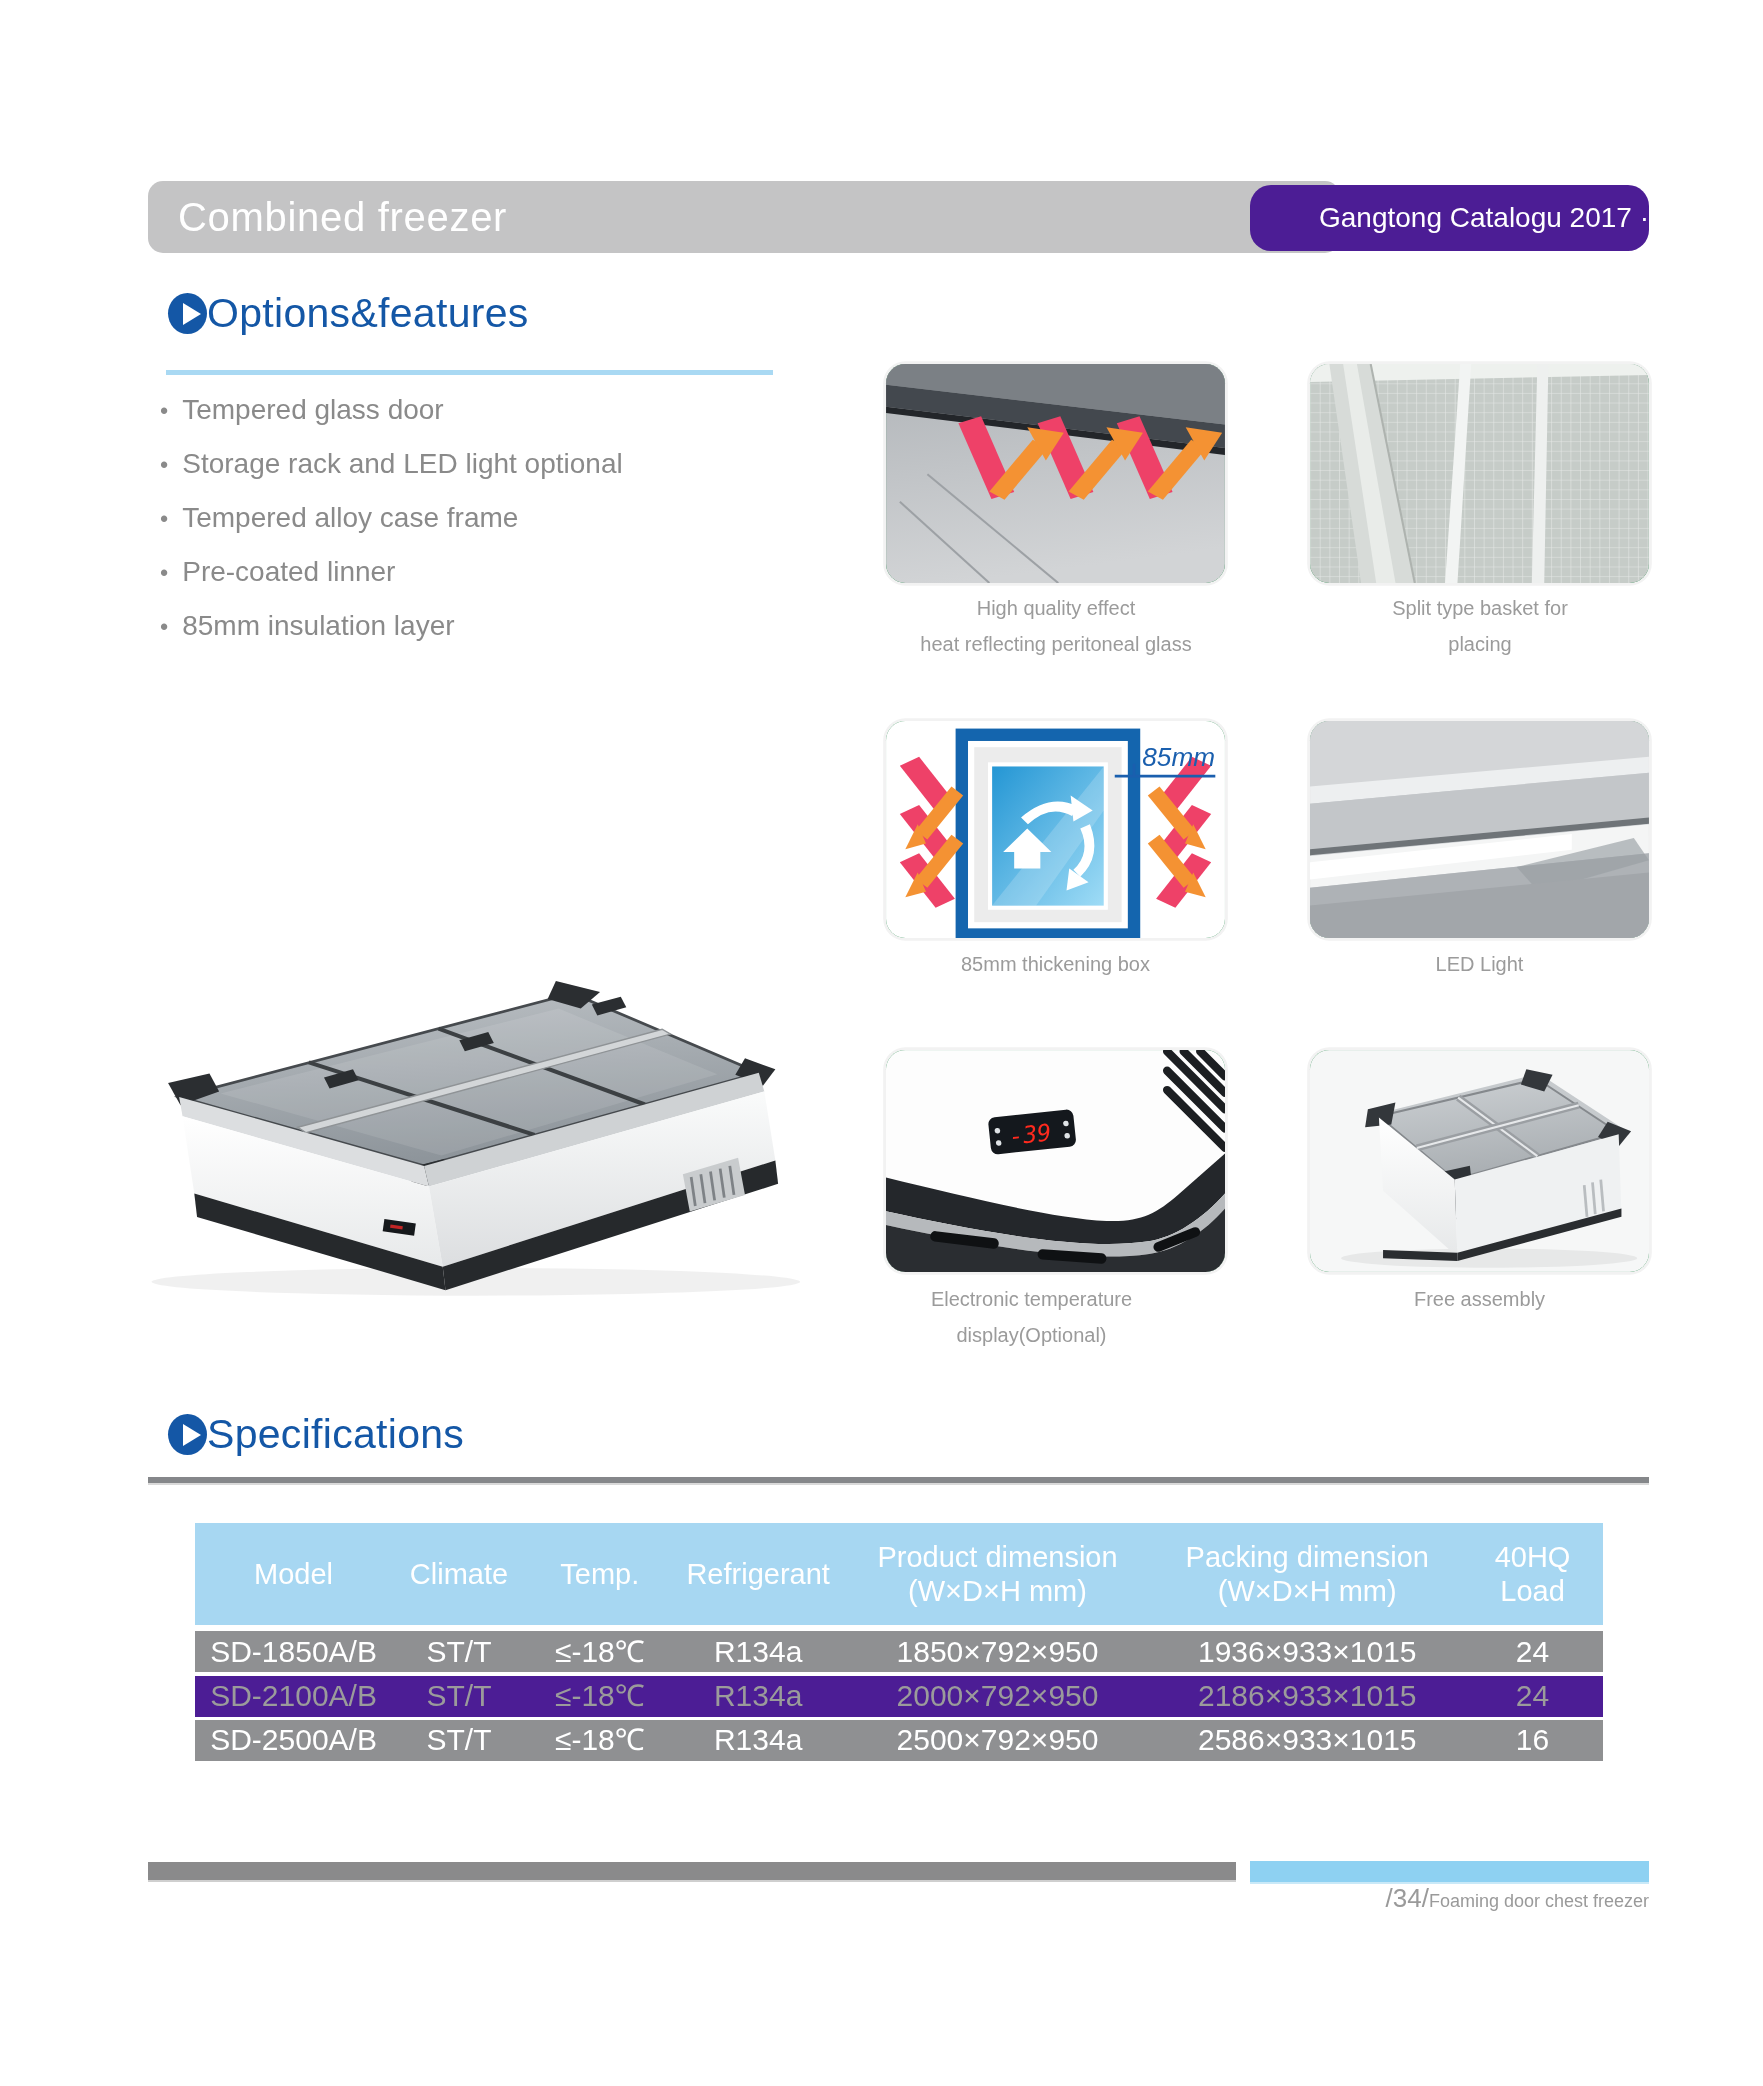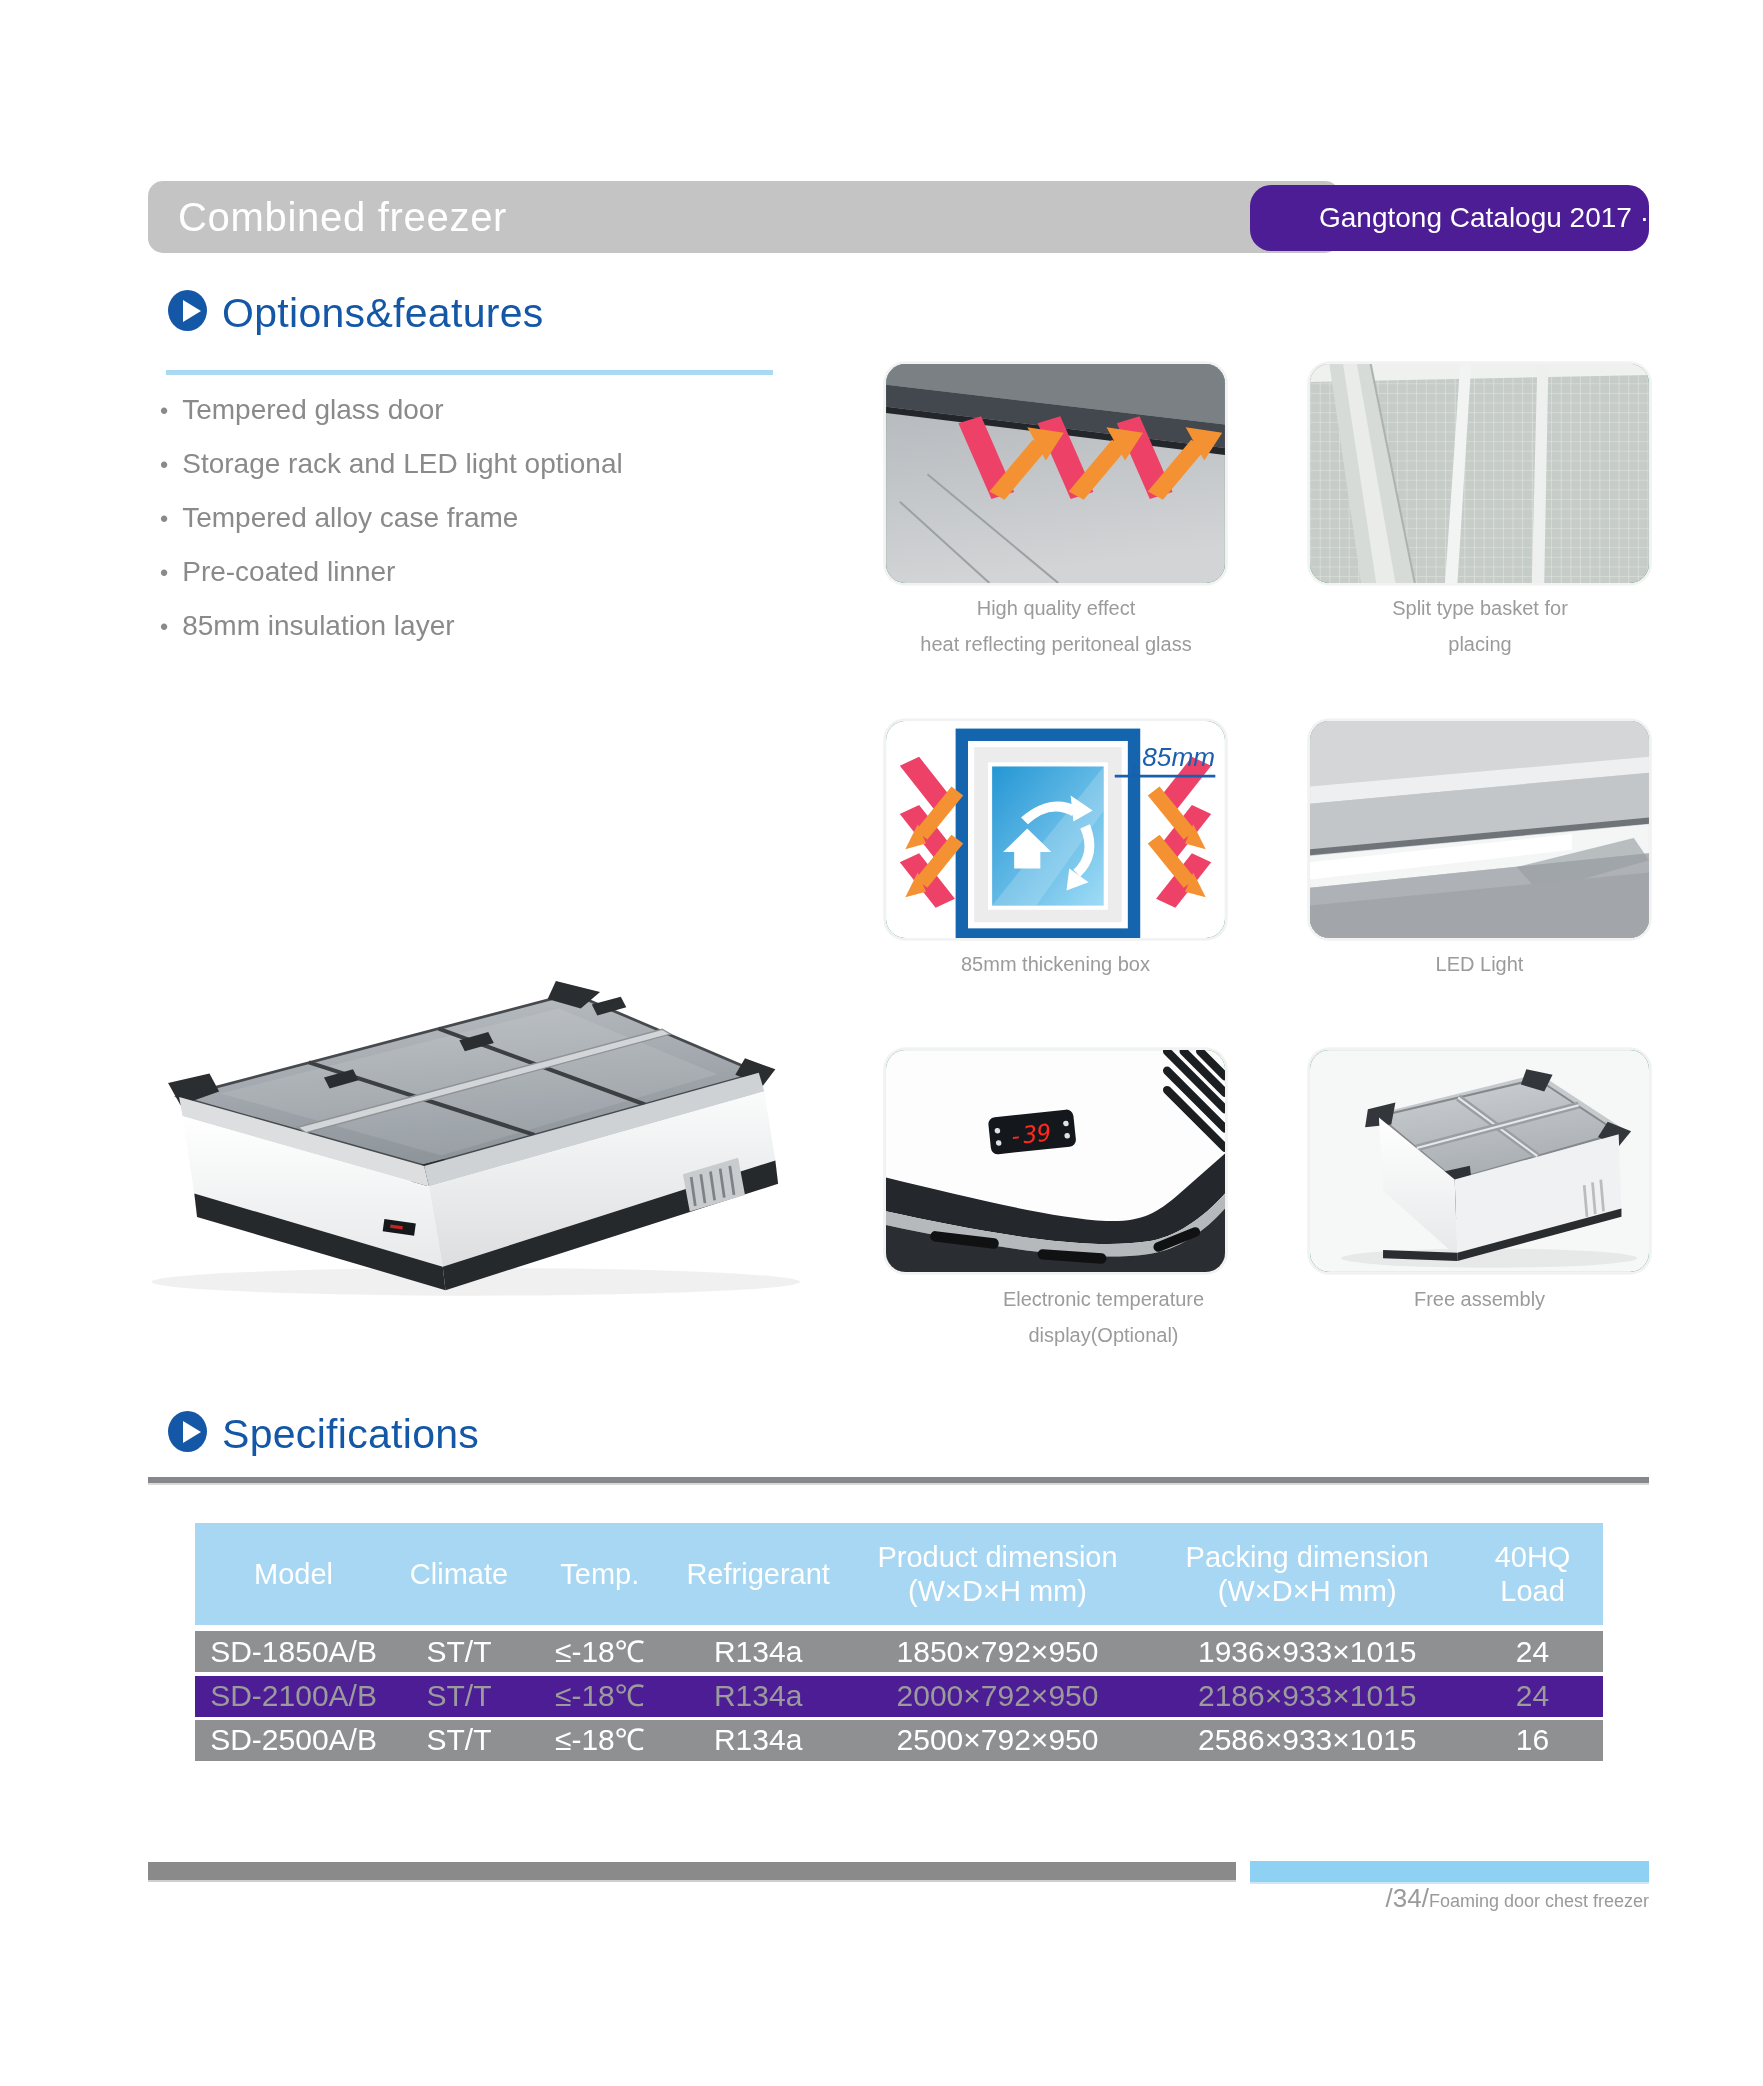--- a/index.html
+++ b/index.html
@@ -2,21 +2,21 @@
 <html style="font-size:11px"><head>
 <meta charset="utf-8">
 <style>
   html,body{margin:0;padding:0;background:#ffffff;}
   body{width:1764px;height:2087px;position:relative;font-family:"Liberation Sans",sans-serif;overflow:hidden;}
   .abs{position:absolute;}
   
   .title-bar{left:148px;top:181px;width:1192px;height:72px;background:#c4c4c5;border-radius:15px;color:#ffffff;font-size:40px;line-height:72px;padding-left:30px;box-sizing:border-box;letter-spacing:0.7px;}
   .badge{left:1250px;top:185px;width:399px;height:66px;background:#4c1d95;border-radius:21px;color:#ffffff;font-size:28px;line-height:66px;text-align:right;}
   
-  .sec-head{display:flex;align-items:flex-start;gap:15px;}
+  .sec-head{display:flex;align-items:center;}
   .play-icon{width:39px;height:41px;border-radius:50%;background:#1457a6;position:relative;flex:0 0 auto;}
   .play-icon::after{content:"";position:absolute;left:14.5px;top:9.7px;border-left:18px solid #ffffff;border-top:11px solid transparent;border-bottom:11px solid transparent;}
   .sec-title{color:#1457a6;font-size:41px;letter-spacing:0.3px;}
   .underline{left:166px;top:370px;width:607px;height:4.8px;background:#a9d9f3;}
   
   .bullets{left:160px;top:394px;width:690px;}
   .bullet-row{display:flex;align-items:baseline;height:54px;color:#8a8a8a;font-size:28px;}
   .bullet-dot{font-size:23.4px;margin-right:14px;color:#8a8a8a;}
   
   .tile{border-radius:19.3px;overflow:hidden;box-shadow:0 0 0 2.8px #f2f2f2;background:#15803d;font-style:italic;}
@@ -293,21 +293,21 @@
     </g>
   </svg>
 </div>
 
 <div class="abs caption" style="left:800px;top:590px;width:512px;">High quality effect
 heat reflecting peritoneal glass</div>
 <div class="abs caption" style="left:1269px;top:590px;width:422px;">Split type basket for
 placing</div>
 <div class="abs caption" style="left:886px;top:946px;width:339px;">85mm thickening box</div>
 <div class="abs caption" style="left:1310px;top:946px;width:339px;">LED Light</div>
-<div class="abs caption" style="left:934px;top:1281px;width:339px;">Electronic temperature
+<div class="abs caption" style="left:862px;top:1281px;width:339px;">Electronic temperature
 display(Optional)</div>
 <div class="abs caption" style="left:1310px;top:1281px;width:339px;">Free assembly</div>
 
 <div class="abs sec-head" style="left:168px;top:1411px;">
   <span class="play-icon"></span>
   <span class="sec-title">Specifications</span>
 </div>
 <div class="abs divider"></div>
 
 <div class="abs spec-table">

